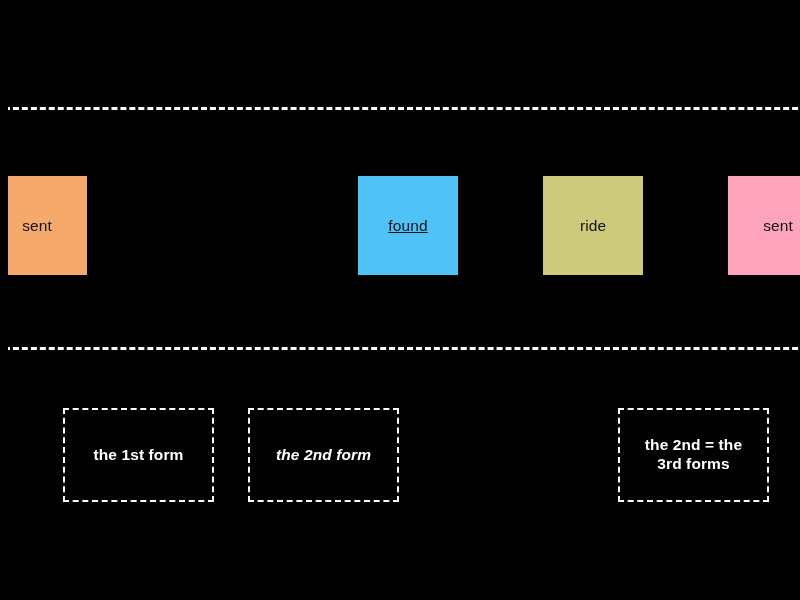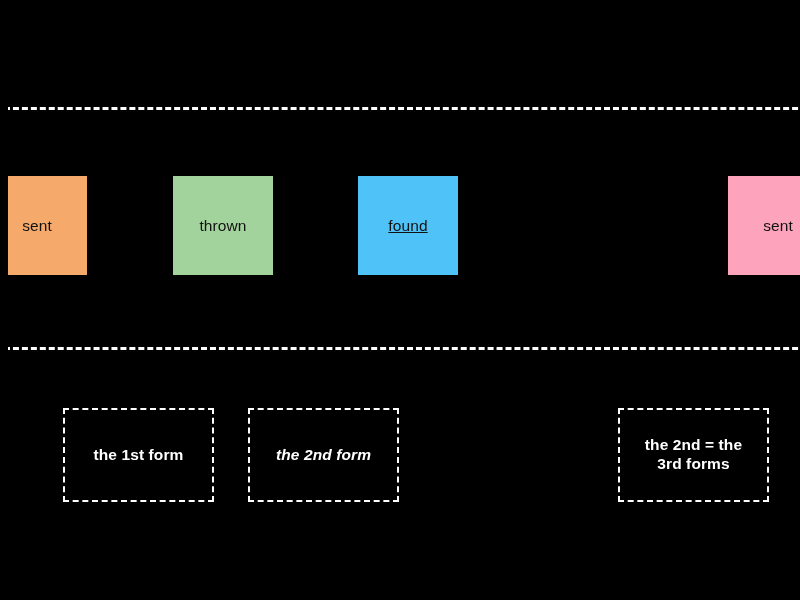--- a/index.html
+++ b/index.html
@@ -90,25 +90,25 @@
 <body>
 
 <div id="board">
 
   <div class="divider top"></div>
 
   <div class="card-layer">
     <div class="word-card" style="left:-21px; background:#f5a96b;">
       <span>sent</span>
     </div>
-    <div class="word-card" style="left:165px; background:#a3d39c;">
-      <span>thrown</span>
-    </div>
     <div class="word-card" style="left:350px; background:#4fc3f7;text-decoration:underline;">
       <span>found</span>
+    </div>
+    <div class="word-card" style="left:535px; background:#cdca7c;">
+      <span>ride</span>
     </div>
     <div class="word-card" style="left:720px; background:#fda4bc;">
       <span>sent</span>
     </div>
   </div>
 
   <div class="divider bottom"></div>
 
   <div class="zone-layer">
     <div class="drop-zone" style="left:39px;">

